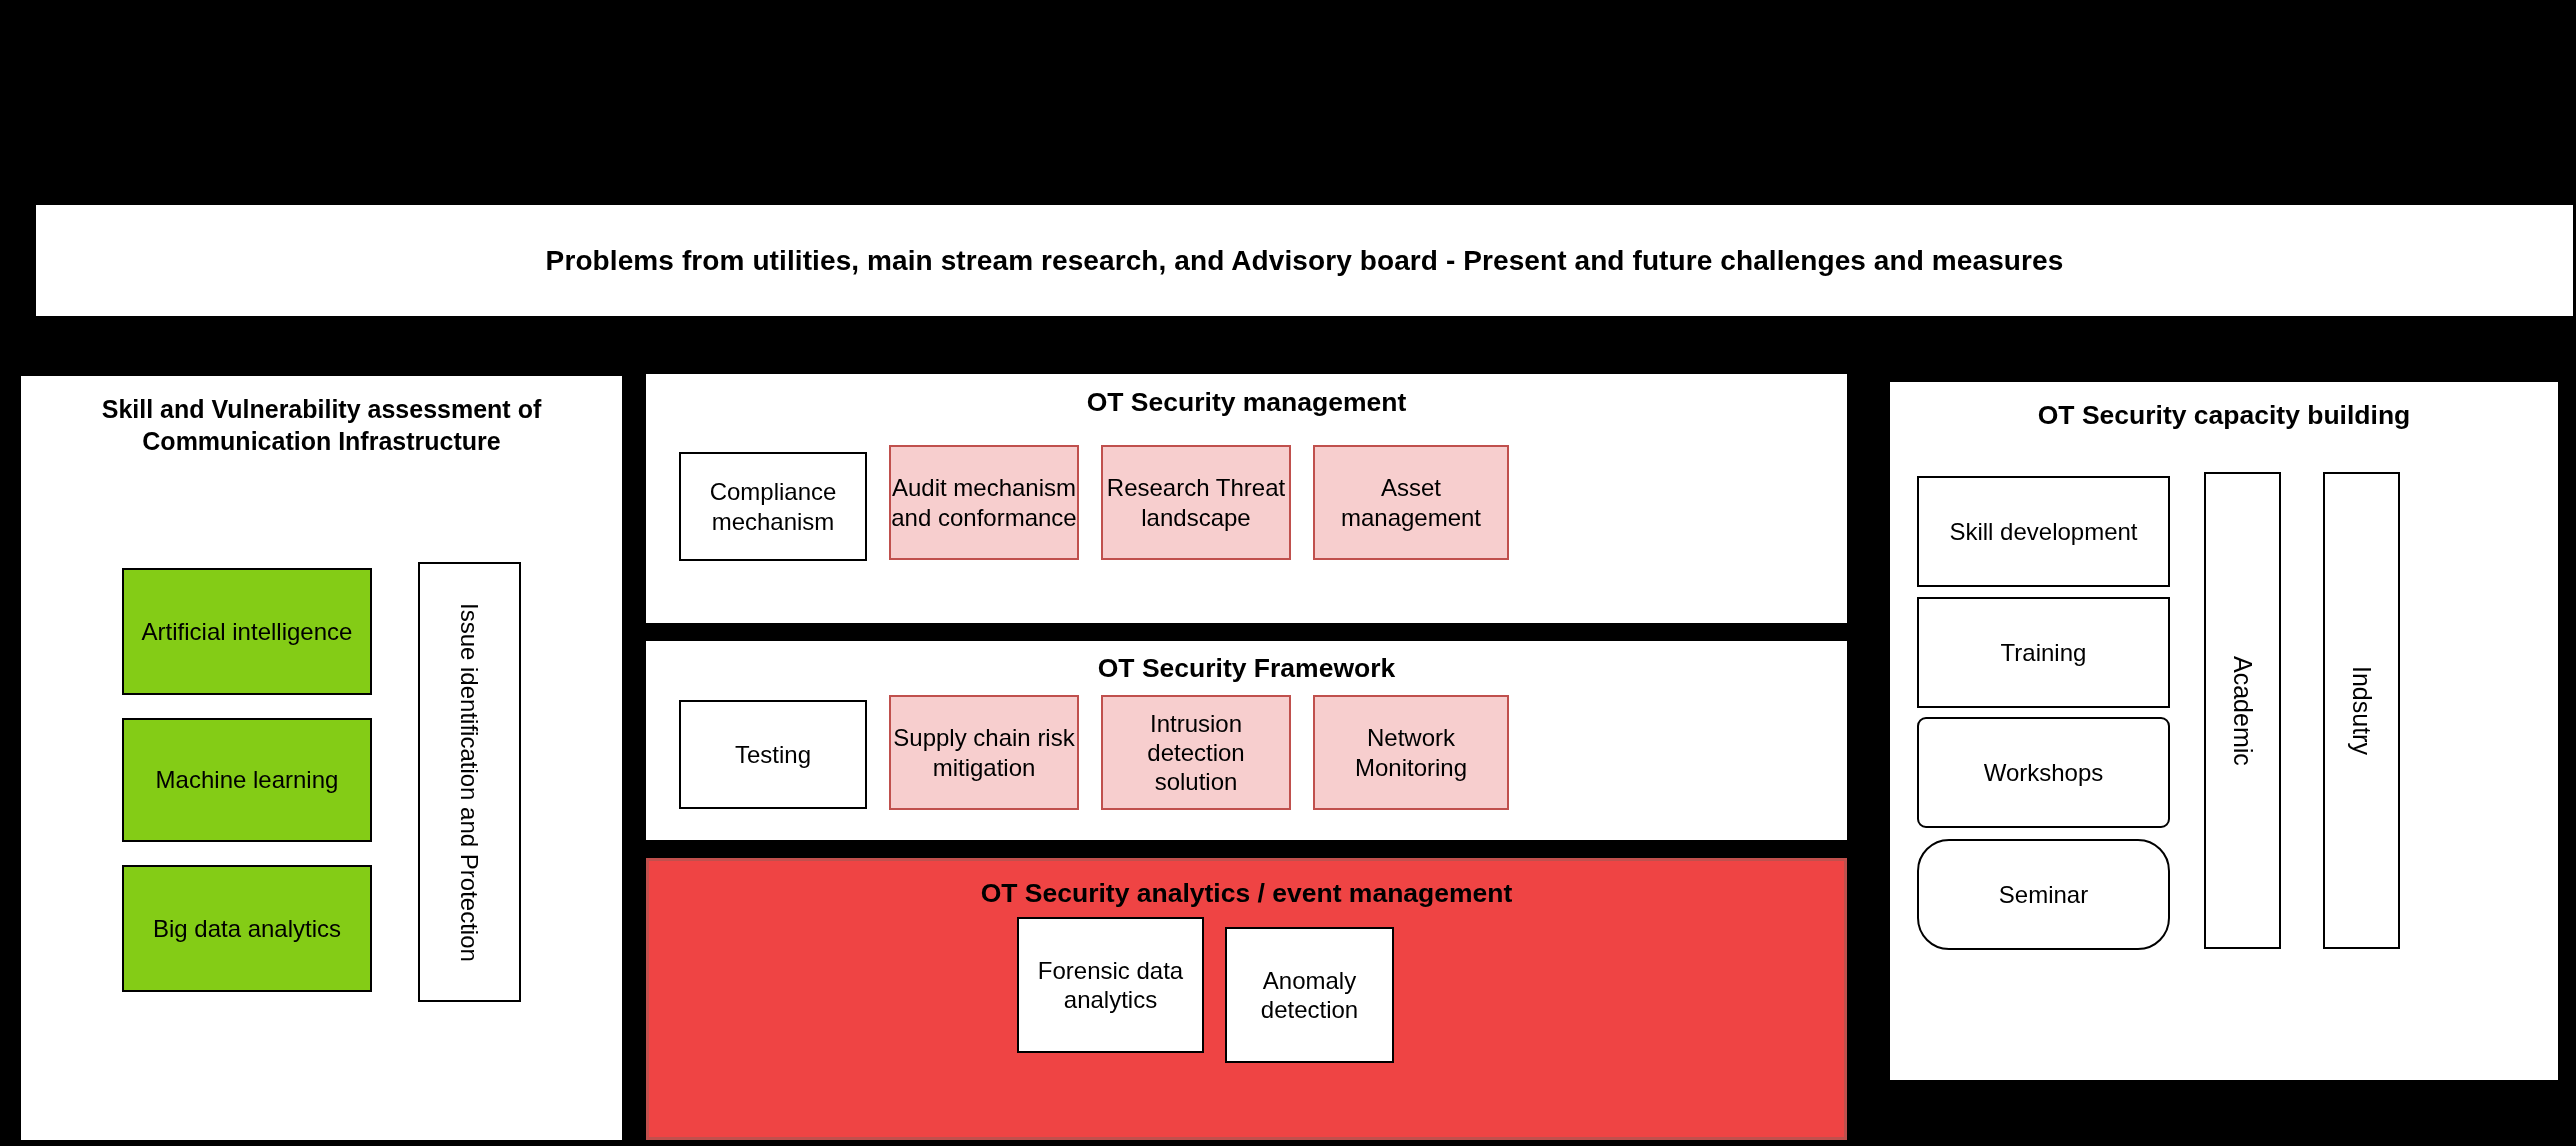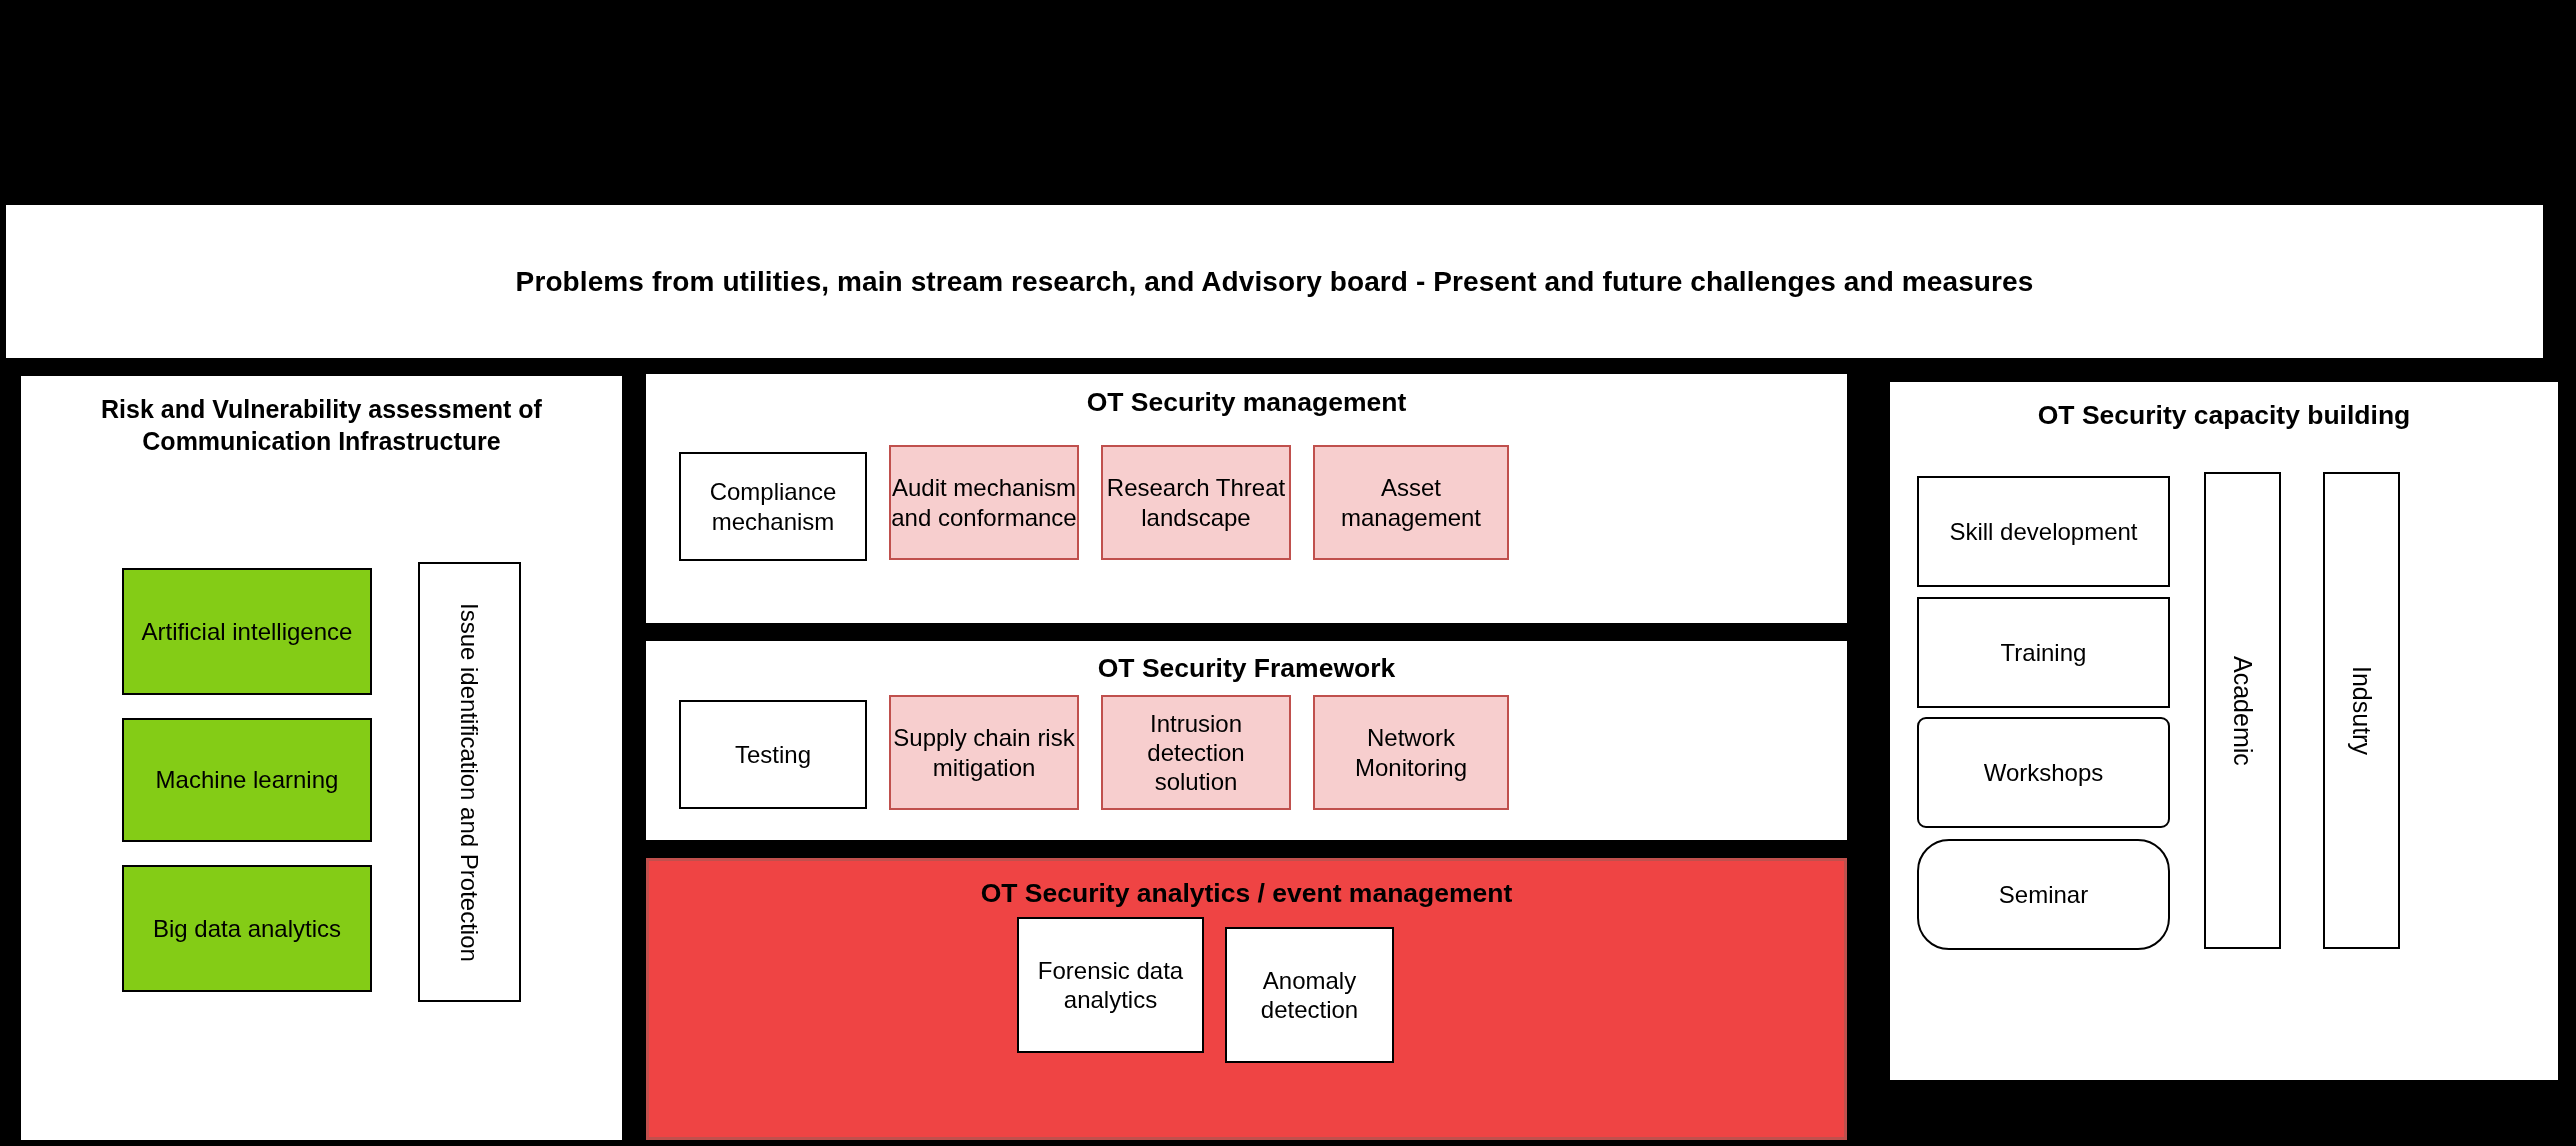--- a/index.html
+++ b/index.html
@@ -1,21 +1,21 @@
 <!DOCTYPE html>
 <html style="font-size:9.7px"><head>
 <meta charset="utf-8">
 <style>
   html,body{margin:0;padding:0;background:#000;}
   body{width:2576px;height:1146px;position:relative;overflow:hidden;
        font-family:"Liberation Sans",sans-serif;}
   .panel{position:absolute;background:#fff;box-sizing:border-box;}
 
   
-  #banner{left:6px;top:205px;width:2537px;height:153px;
+  #banner{left:36px;top:205px;width:2537px;height:111px;
           display:flex;align-items:center;justify-content:center;}
   #banner .txt{font-size:28px;font-weight:bold;color:#000;text-align:center;
                letter-spacing:0.1px;}
 
   
   #leftPanel{left:21px;top:376px;width:601px;height:764px;}
   #leftTitle{position:absolute;left:18px;top:17px;width:565px;
              font-size:25px;font-weight:bold;text-align:center;line-height:1.28;color:#000;}
   #leftBoxes{position:absolute;left:80px;top:192px;width:501px;height:483px;}
   .lbox{position:absolute;left:21px;width:250px;border:2.4px solid #000;
@@ -81,21 +81,21 @@
   #rvIndustry{left:433px;}
 </style>
 </head>
 <body>
 
 <div class="panel" id="banner">
   <div class="txt">Problems from utilities, main stream research, and Advisory board - Present and future challenges and measures</div>
 </div>
 
 <div class="panel" id="leftPanel">
-  <div id="leftTitle">Risk and Vulnerability assessment of Communication Infrastructure</div>
+  <div id="leftTitle">Skill and Vulnerability assessment of Communication Infrastructure</div>
   <div id="leftBoxes">
     <div class="lbox b0">Artificial intelligence</div>
     <div class="lbox b1">Machine learning</div>
     <div class="lbox b2">Big data analytics</div>
     <div id="vertIssue">
       <div class="vtxt">Issue identification and Protection</div>
     </div>
   </div>
 </div>
 

